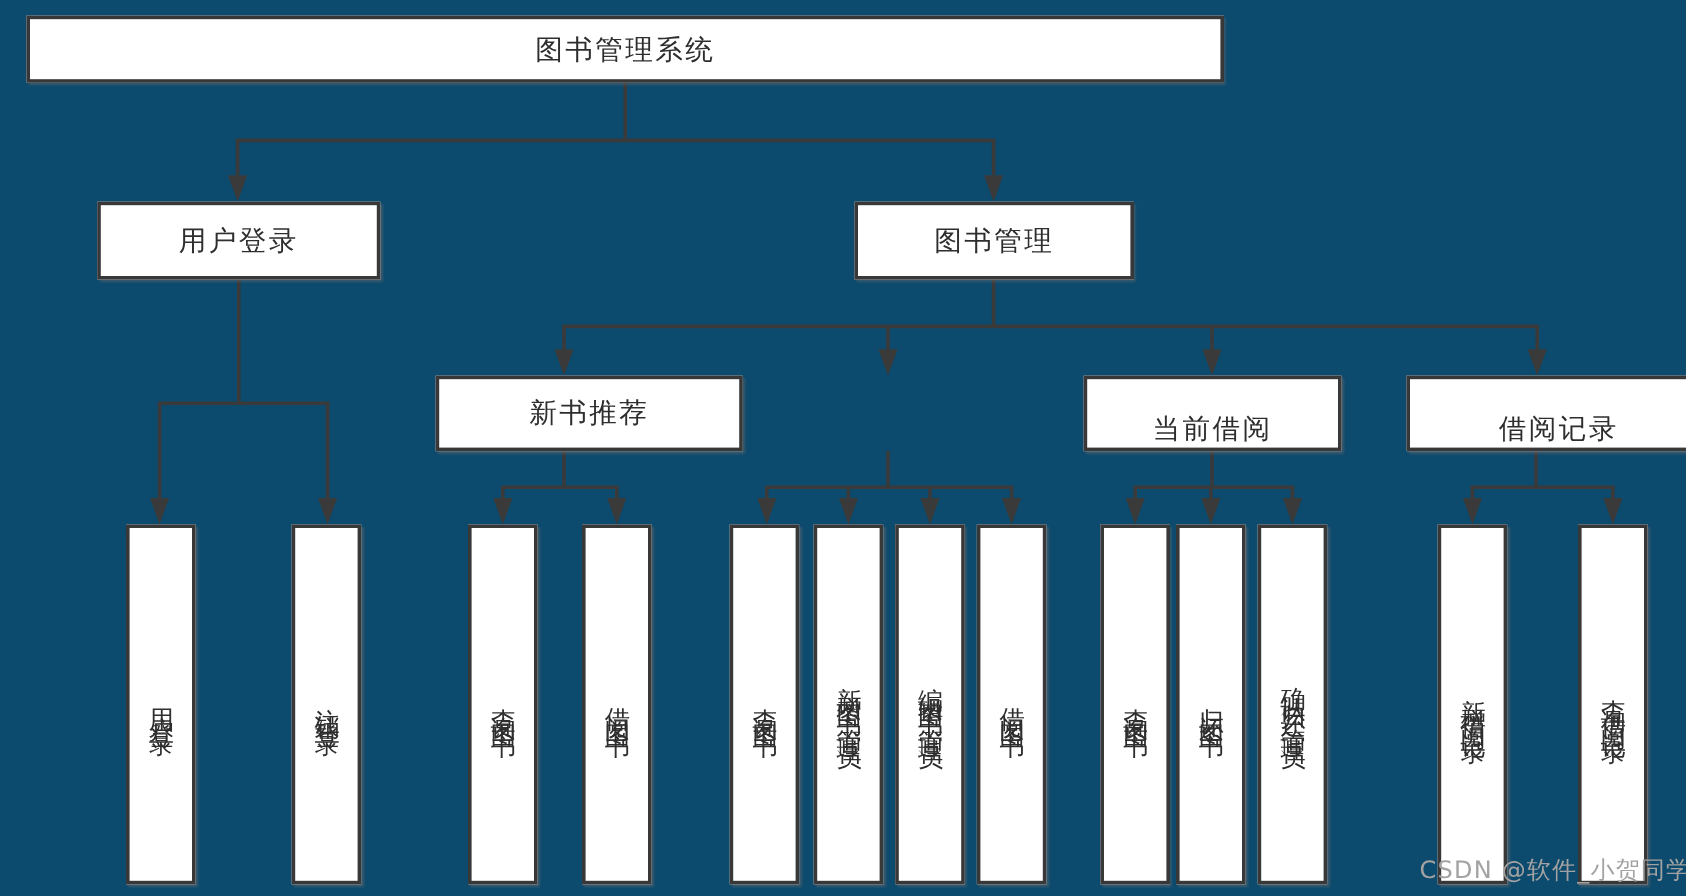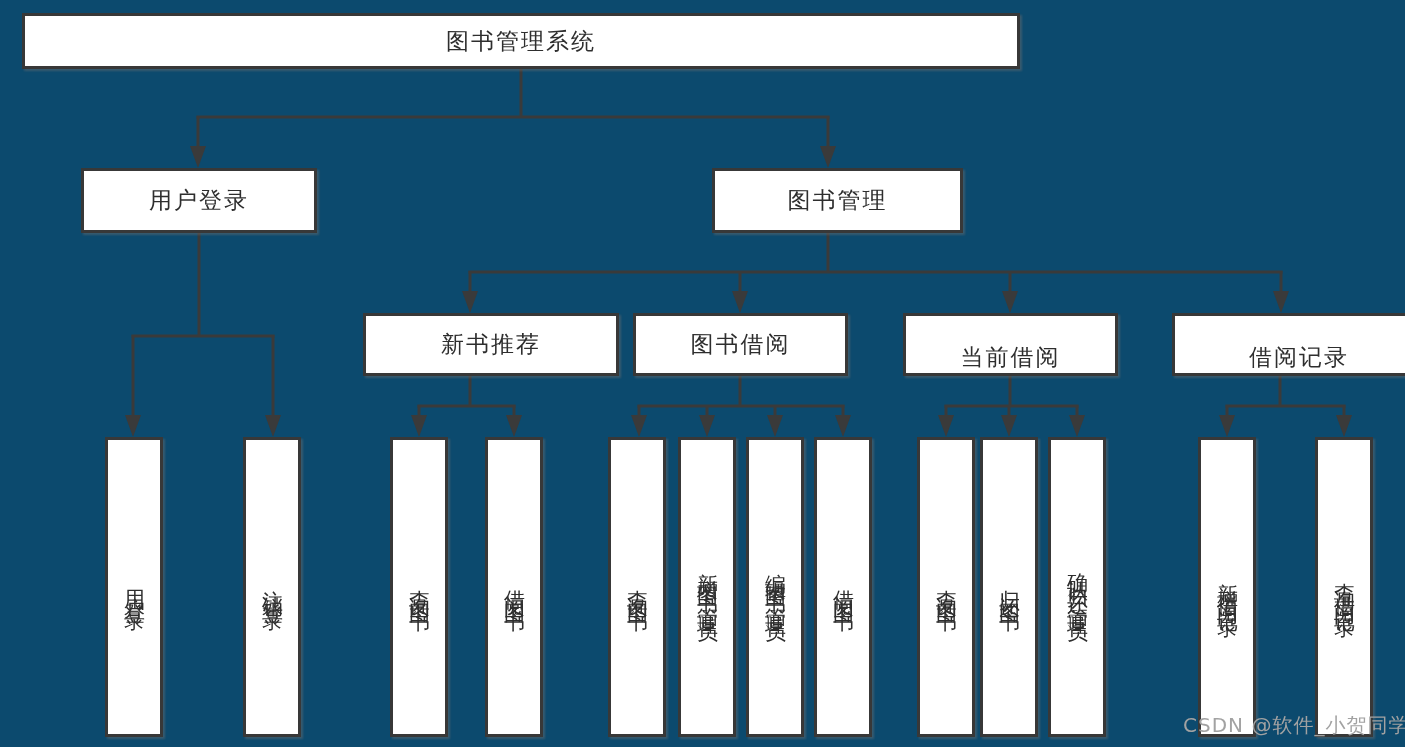--- a/index.html
+++ b/index.html
@@ -128,30 +128,27 @@
     </g>
   </svg>
 
   <div class="node hnode" style="left:22px; top:13px; width:998px; height:56px;">
     <span>图书管理系统</span>
   </div>
 
   <div class="node hnode" style="left:81px; top:168px; width:236px; height:65px;">
     <span>用户登录</span>
   </div>
-  <div class="node hnode" style="left:712px; top:168px; width:251px; height:65px;">
+  <div class="node hnode" style="left:712px; top:168px; width:233px; height:65px;">
     <span>图书管理</span>
   </div>
 
   <div class="node hnode" style="left:363px; top:313px; width:256px; height:63px;">
     <span>新书推荐</span>
   </div>
-  <div class="node hnode" style="left:633px; top:313px; width:215px; height:63px;">
-    <span>图书借阅</span>
-  </div>
   <div class="node hnode" style="left:903px; top:313px; width:215px; height:63px;align-items:flex-end;">
     <span>当前借阅</span>
   </div>
   <div class="node hnode" style="left:1172px; top:313px; width:254px; height:63px;align-items:flex-end;">
     <span>借阅记录</span>
   </div>
 
   <div class="node leaf" style="left:105px;">
     <span class="vtext">用户登录</span>
   </div>

